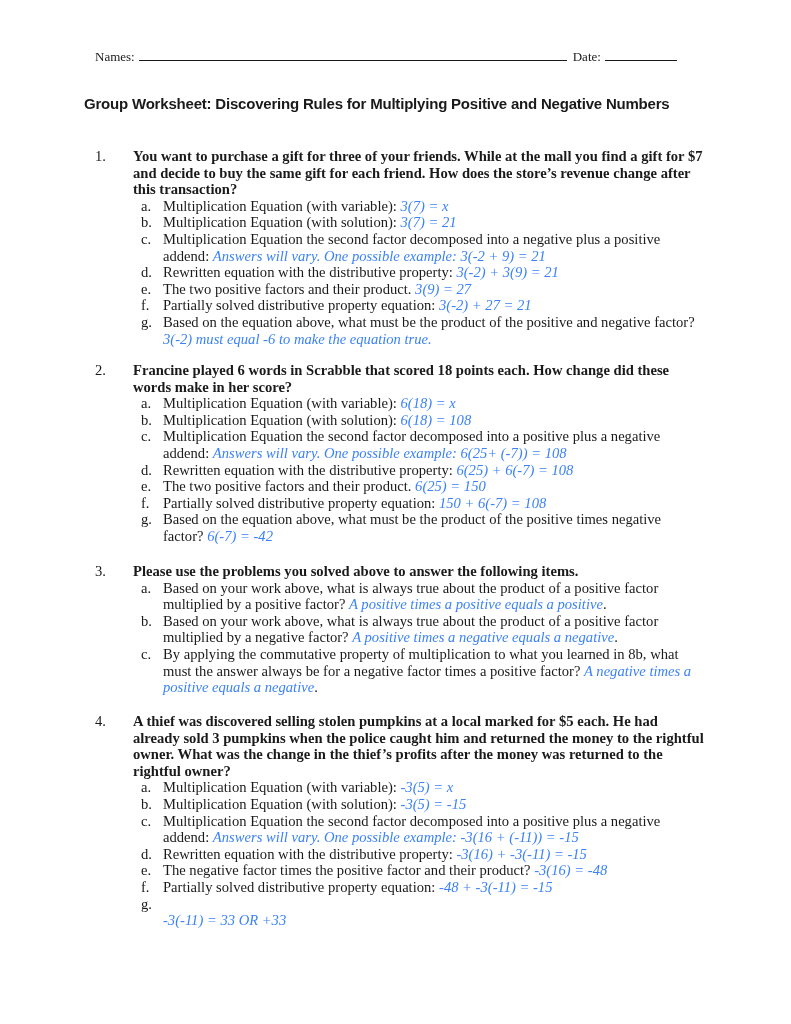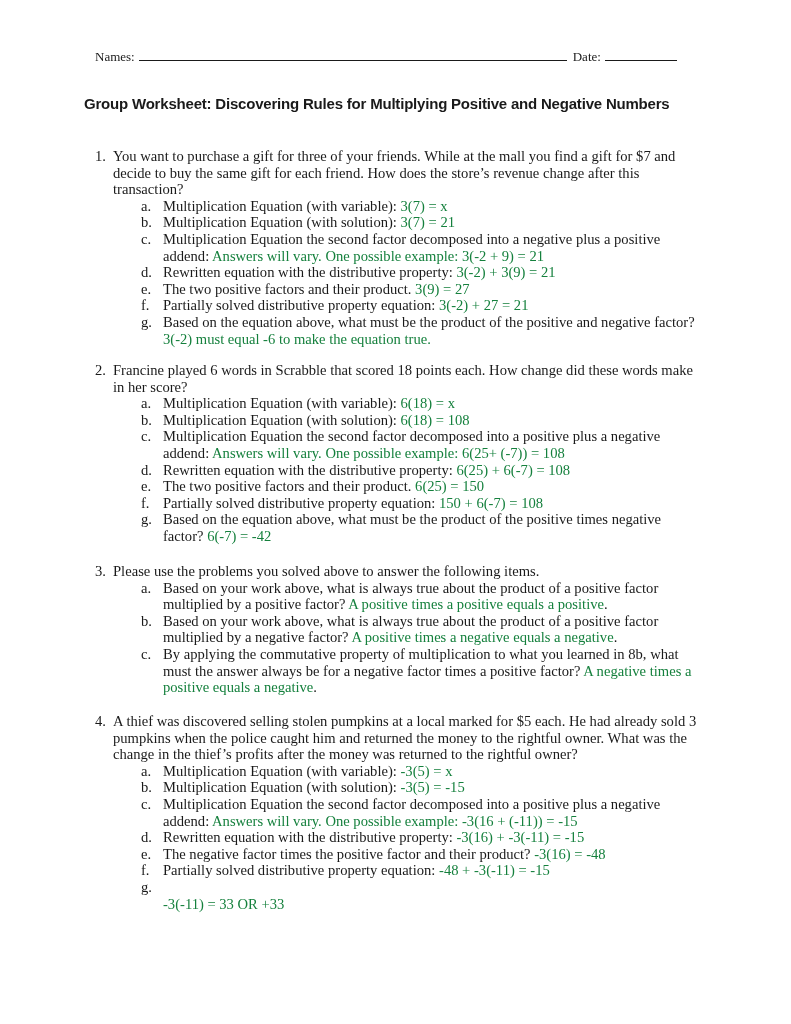--- a/index.html
+++ b/index.html
@@ -20,25 +20,25 @@
     position: absolute; top: 95px; left: 84px; width: 620px;
     font-family: "Liberation Sans", "DejaVu Sans", sans-serif;
     font-weight: bold; font-size: 15px; letter-spacing: -0.2px; line-height: 18px;
   }
   .title .key { color: #ff0000; display: block; }
   .q {
     position: absolute; left: 95px; width: 610px;
     font-size: 14.6px; line-height: 16.6px;
   }
   .q .num { position: absolute; left: 0; top: 0; }
-  .q .stem { margin-left: 18px; }
+  .q .stem { margin-left: 38px; font-weight: bold; }
   .q ol { list-style: none; margin: 0; padding: 0 0 0 68px; }
   .q li { position: relative; }
   .q li .let { position: absolute; left: -22px; top: 0; }
-  .ans { color: #15803d; }
+  .ans { color: #3b82f6; font-style: italic; }
 </style>
 </head>
 <body>
 
 <div class="page">
 
   <div class="hdr">
     <span>Names:</span>
     <span class="blank names"></span>
     <span>Date:</span>

